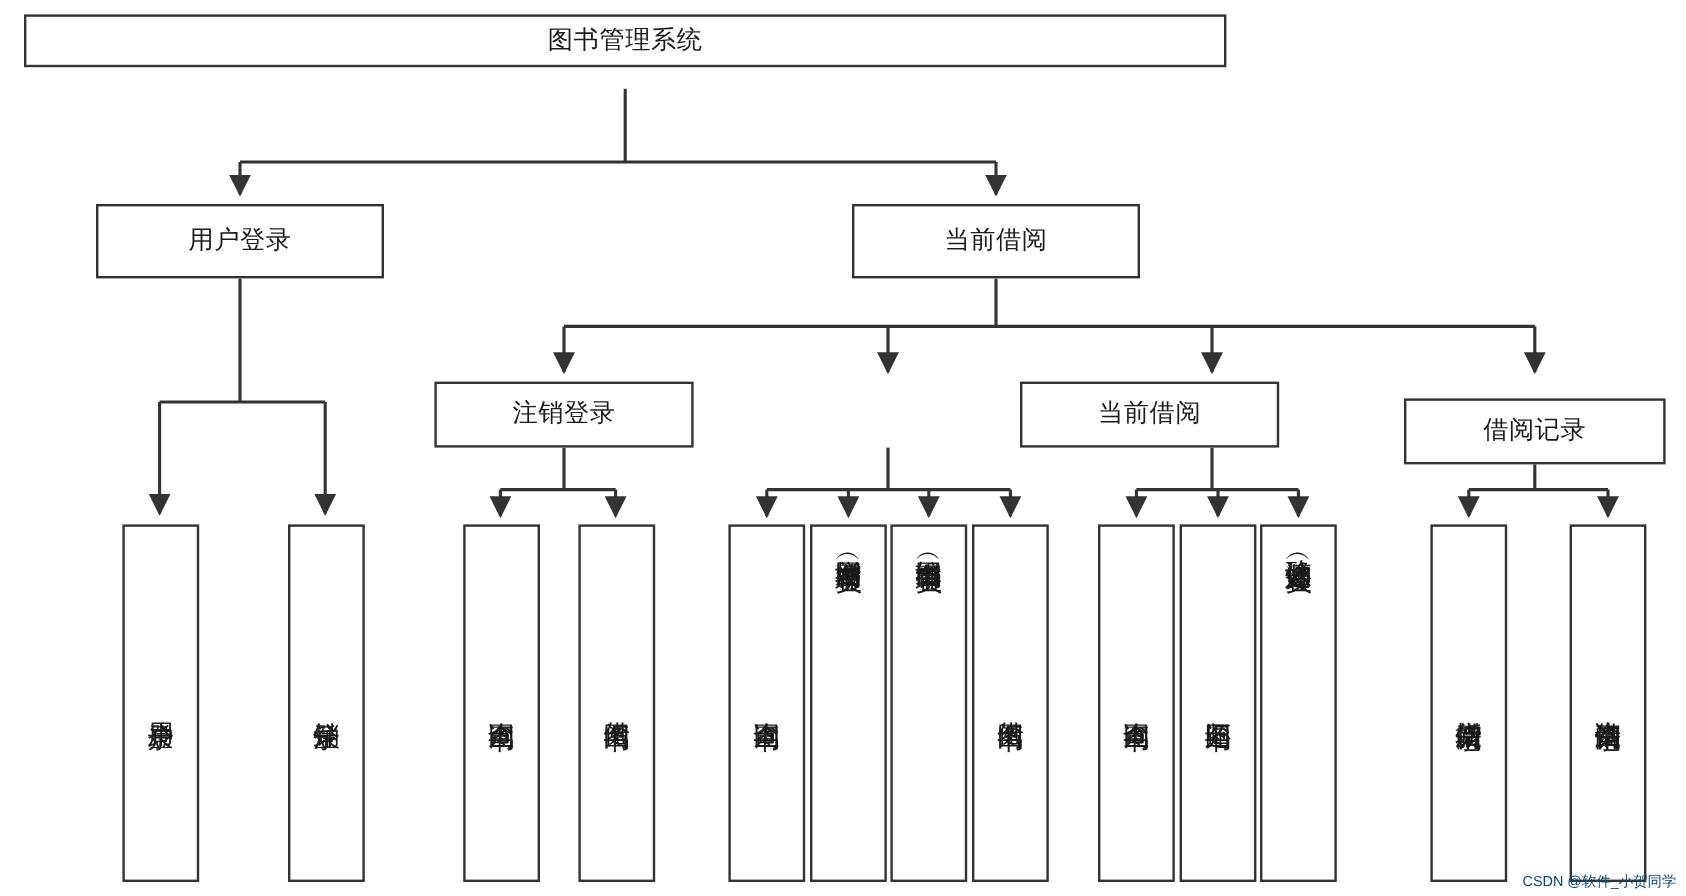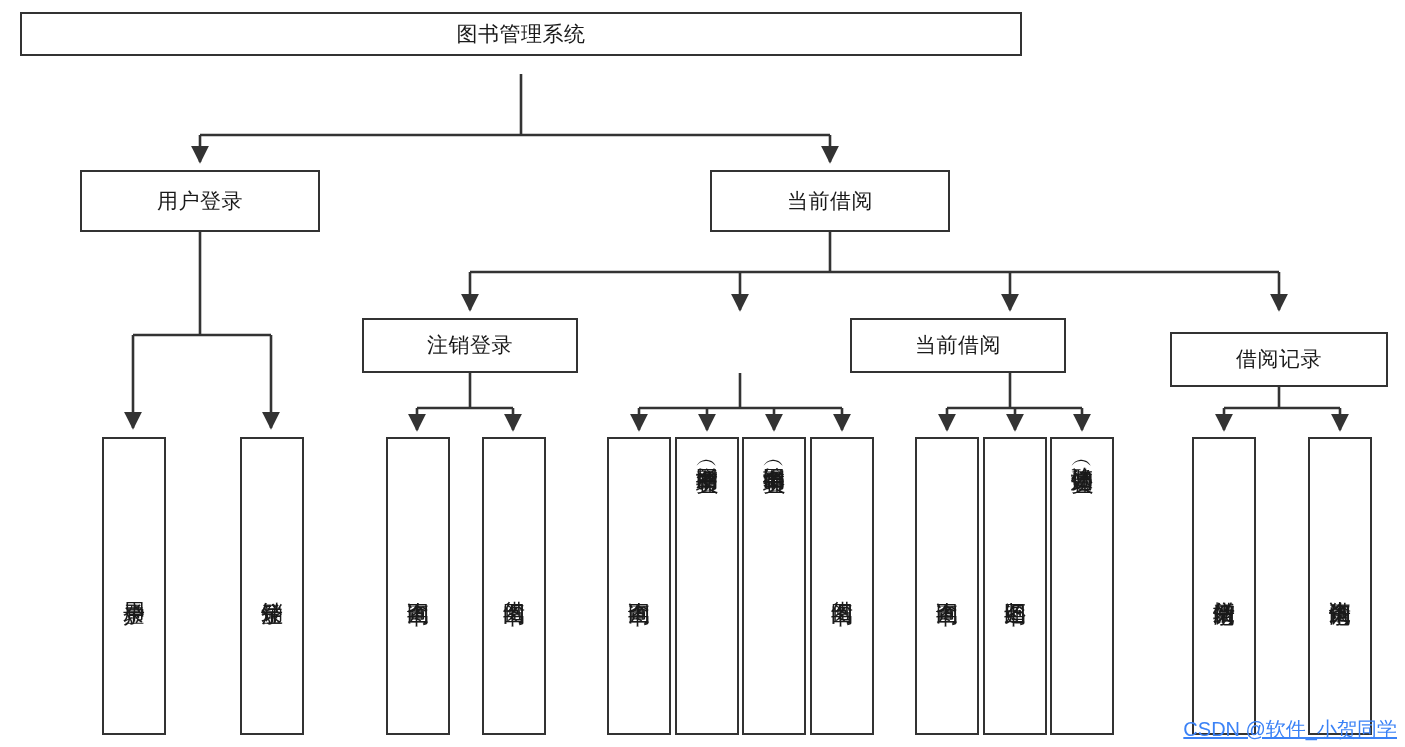--- a/index.html
+++ b/index.html
@@ -61,26 +61,25 @@
     max-height: 280px;
   }
   .node.vert.center-v {
     align-items: center;
     padding-top: 0;
   }
   .watermark {
     position: absolute;
     right: 8px;
     bottom: 4px;
-    font-size: 20px;
-    color: #3b82f6;
+    font-size: 12px;
+    color: #0c4a6e;
     z-index: 5;
     white-space: nowrap;
     font-family: "Liberation Sans", "DejaVu Sans", sans-serif;
-    text-decoration: underline;
   }
 </style>
 </head>
 <body>
 
 <div id="canvas">
 
   <svg id="edges" viewBox="0 0 1405 747" xmlns="http://www.w3.org/2000/svg">
     <defs>
       <marker id="arrow" viewBox="0 0 10 10" refX="9" refY="5" markerWidth="7" markerHeight="7" orient="auto-start-reverse">

